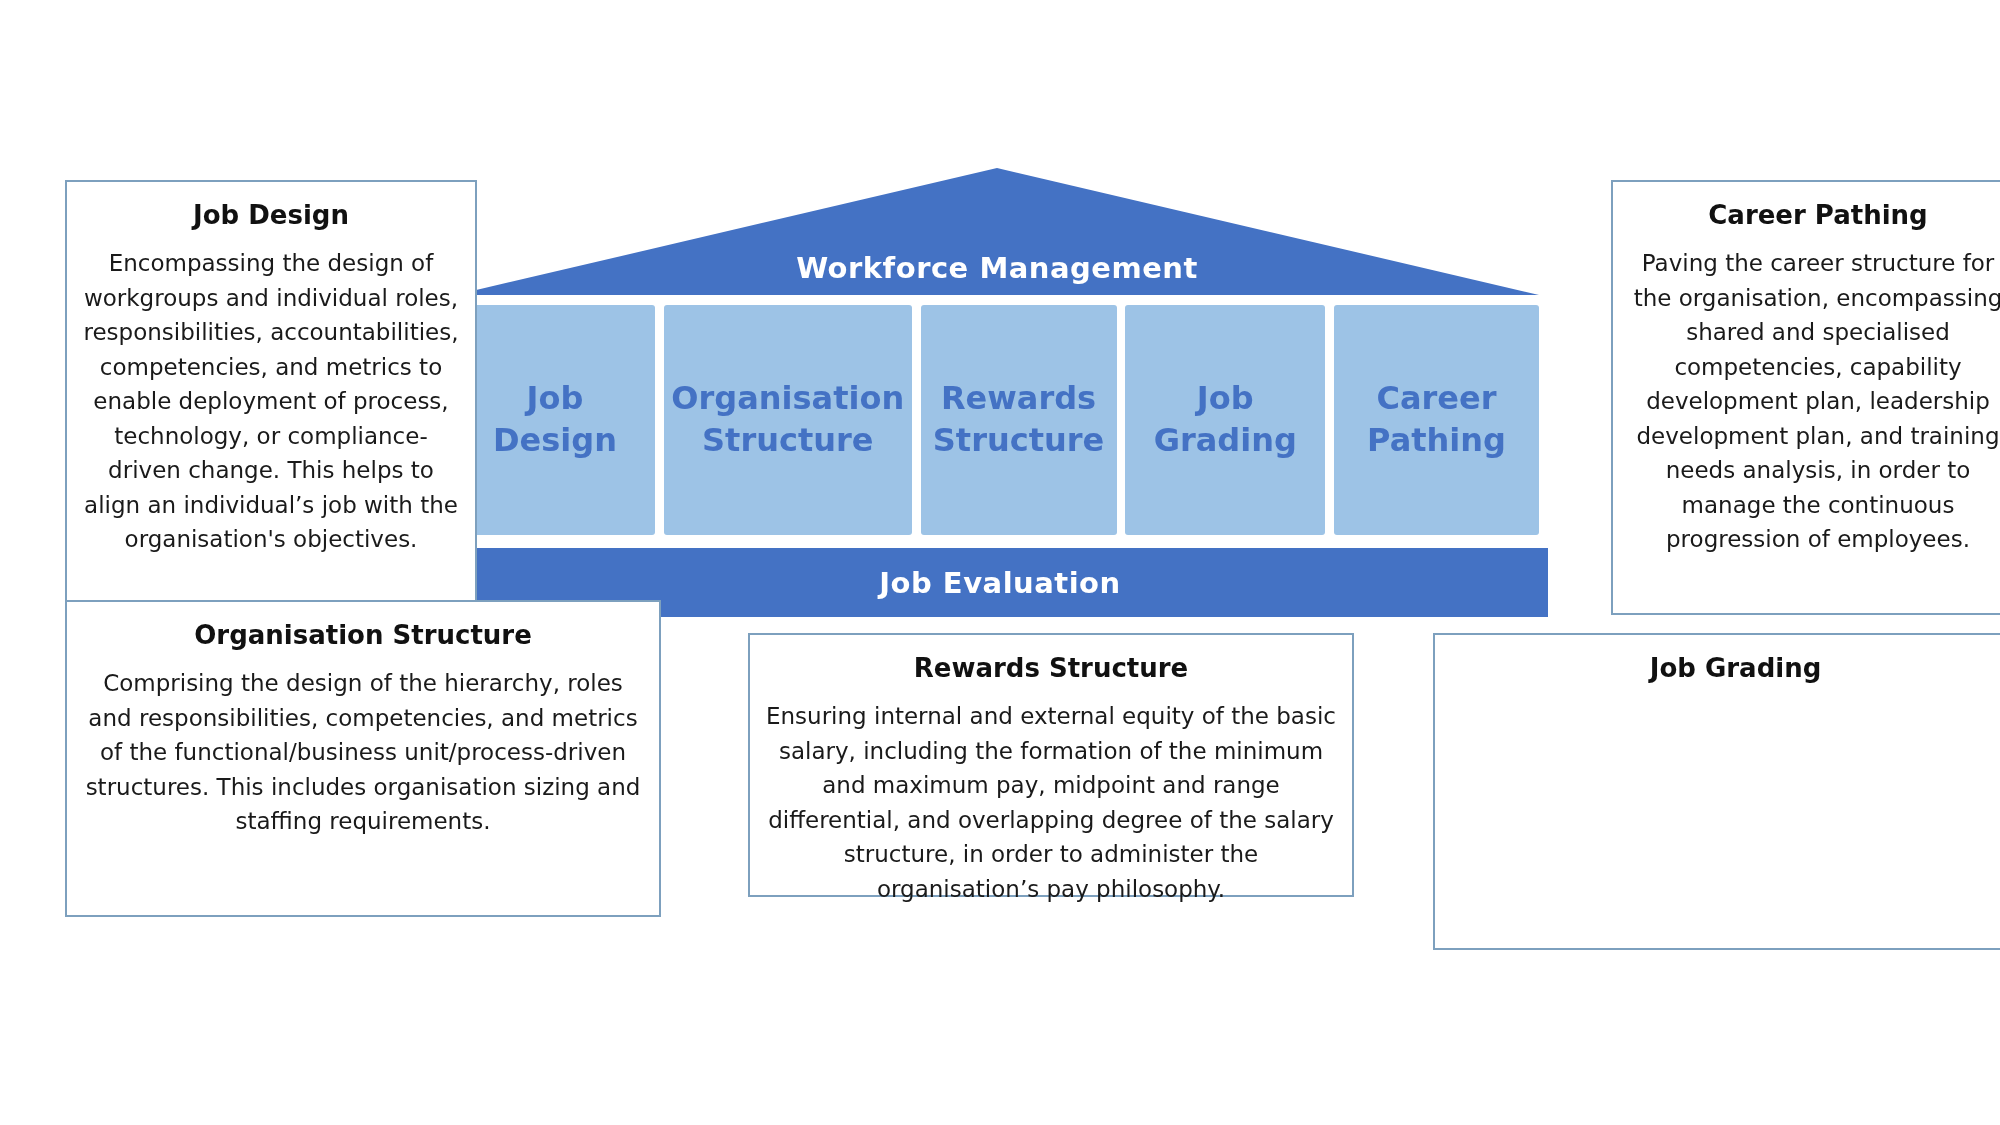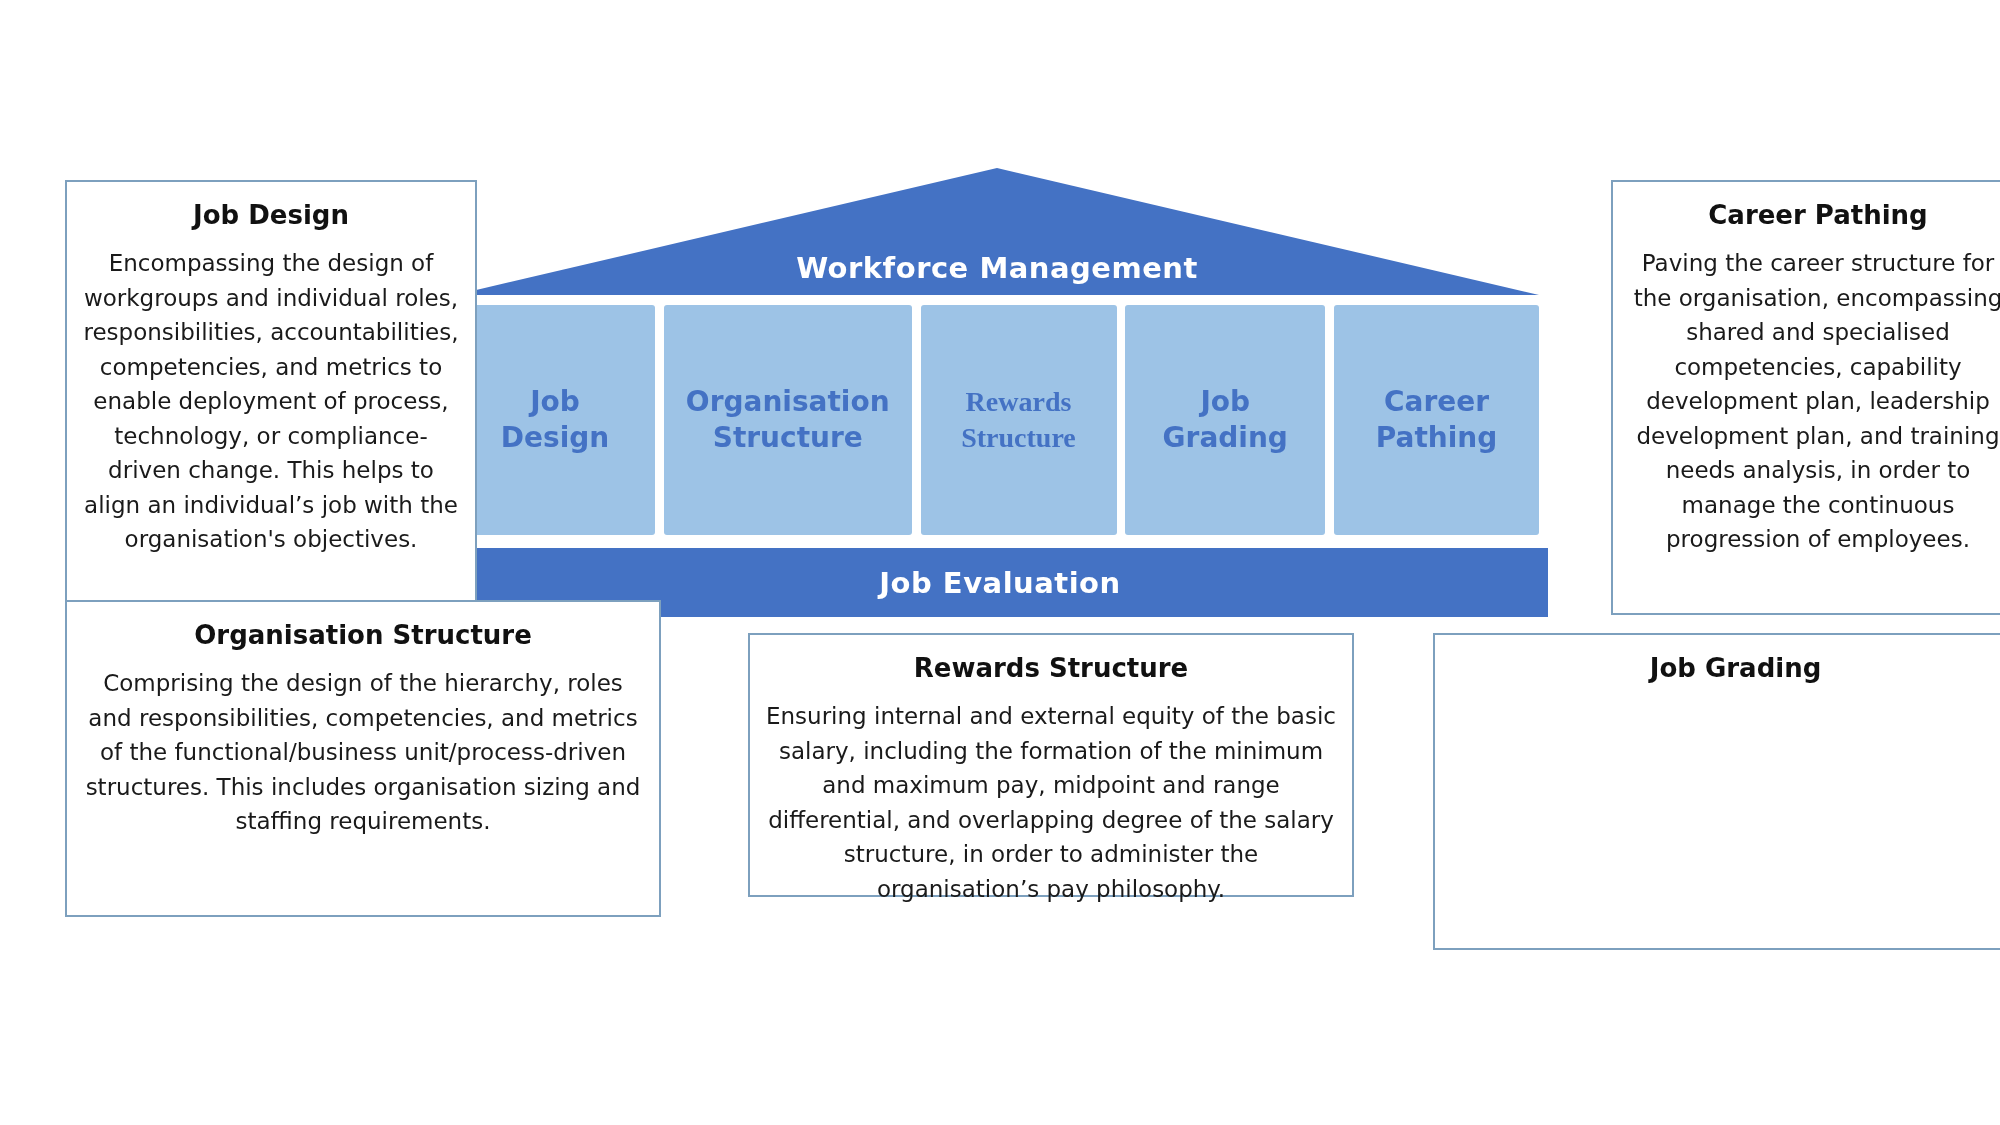--- a/index.html
+++ b/index.html
@@ -43,27 +43,27 @@
     height: 230px;
     background: var(--pillar-fill, #9DC3E6);
     border-radius: 3px;
     display: flex;
     flex-direction: column;
     align-items: center;
     justify-content: center;
     text-align: center;
     color: var(--accent-blue, #4472C4);
     font-weight: bold;
-    font-size: 28px;
+    font-size: 32px;
     line-height: 1.3;
   }
   .pillar span { display: block; }
   .pillar-1 { width: 200px; }
   .pillar-2 { width: 248px; }
-  .pillar-3 { width: 196px; font-family: Liberation Serif, serif; }
+  .pillar-3 { width: 196px; }
   .pillar-4 { width: 200px; }
   .pillar-5 { width: 205px; }
   .base-bar {
     position: absolute;
     left: 452px; top: 548px;
     width: 1096px; height: 69px;
     background: var(--accent-blue, #4472C4);
     display: flex;
     align-items: center;
     justify-content: center;

